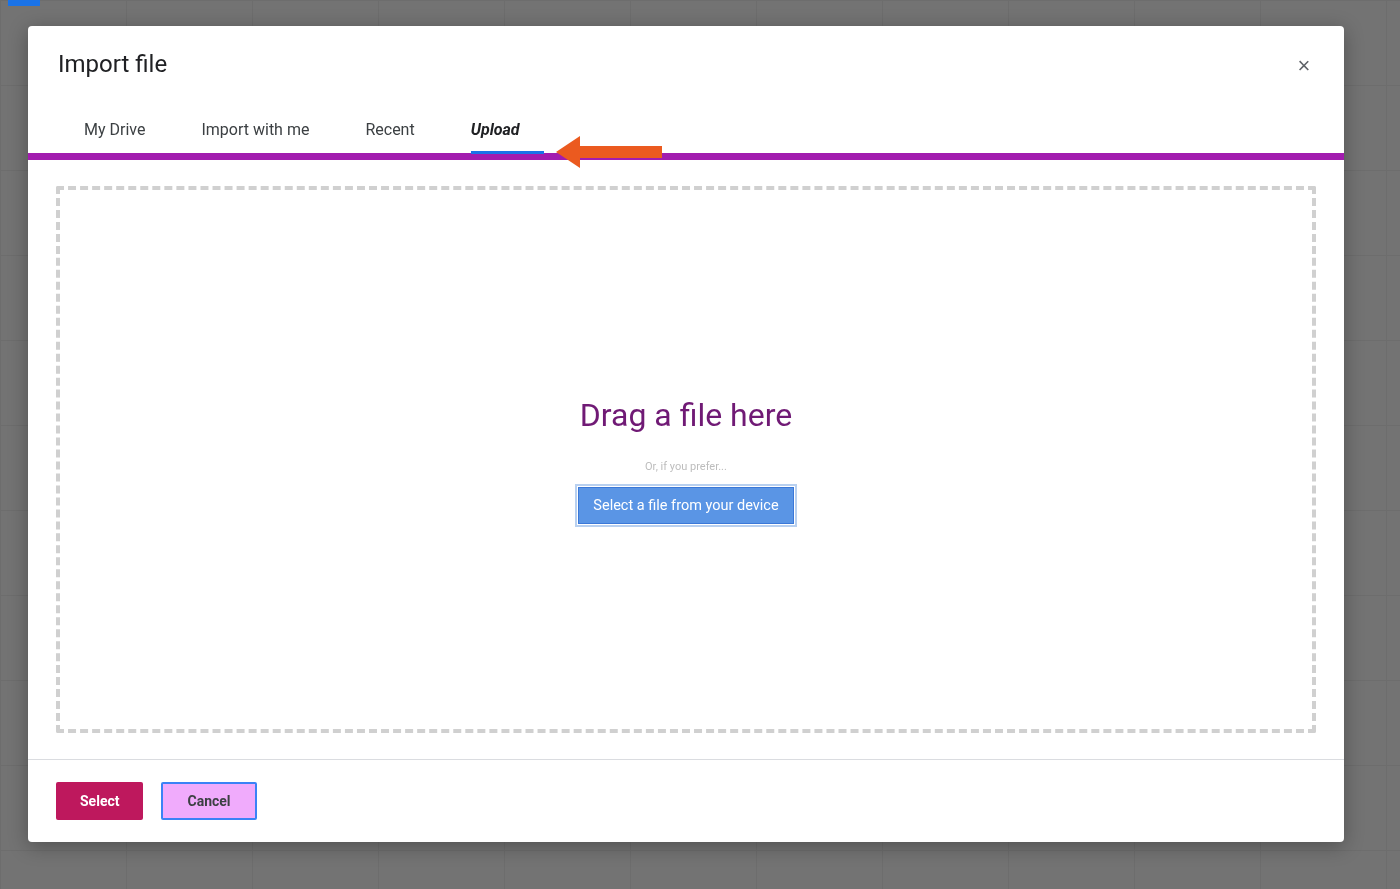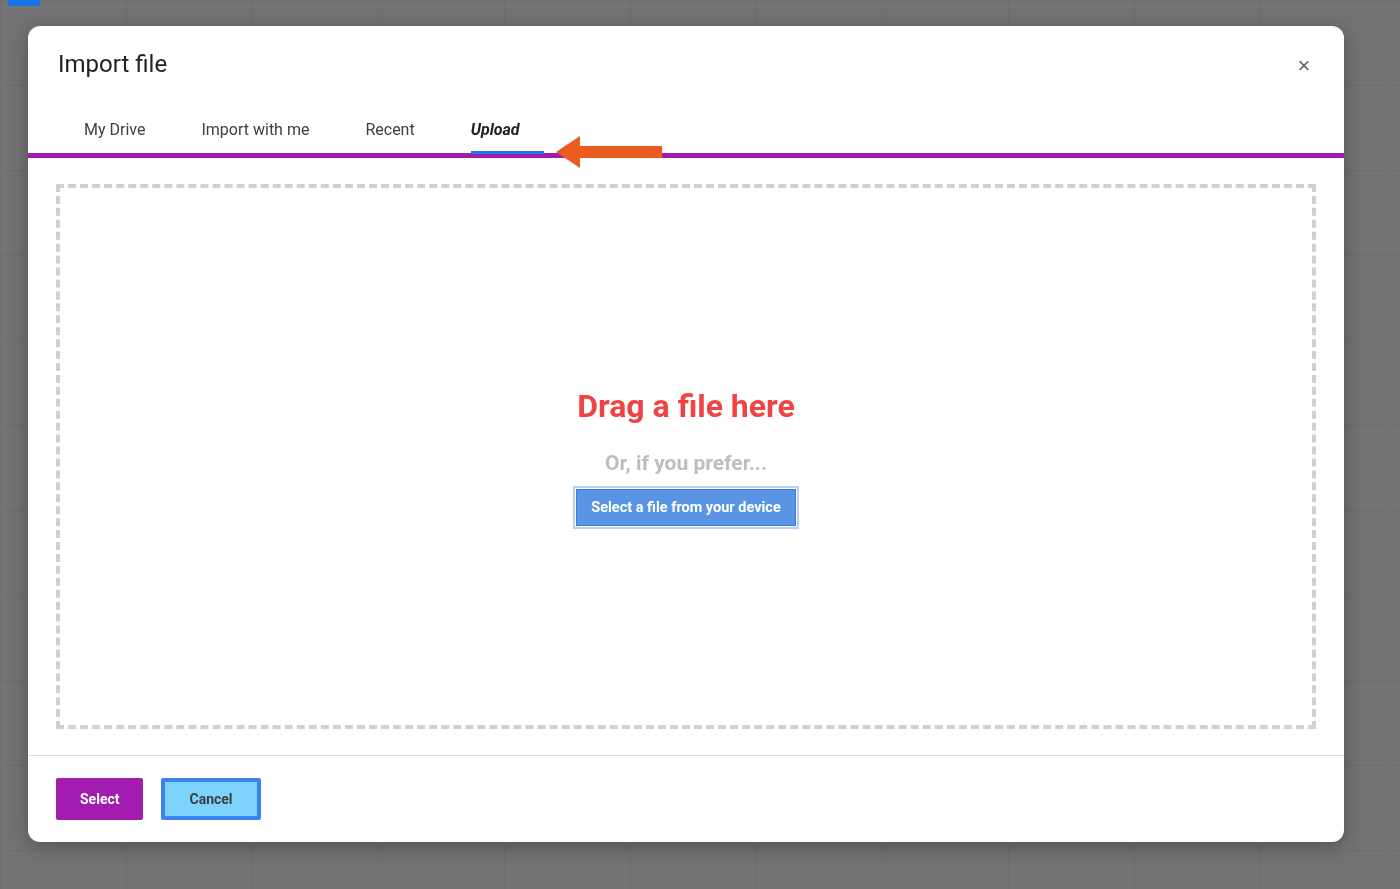--- a/index.html
+++ b/index.html
@@ -44,21 +44,21 @@
       height: 6px;
       background: #1a73e8;
     }
     .dialog {
       position: absolute;
       top: 26px;
       left: 28px;
       width: 1316px;
       height: 816px;
       background: #ffffff;
-      border-radius: 12px;
+      border-radius: 4px;
       box-shadow: 0 4px 20px rgba(0,0,0,0.3);
       display: flex;
       flex-direction: column;
     }
     .dialog-header {
       padding: 24px 30px 10px 30px;
       position: relative;
     }
     .dialog-title {
       font-size: 24px;
@@ -75,21 +75,21 @@
       color: #5f6368;
       font-size: 22px;
       line-height: 24px;
       text-align: center;
       background: transparent;
       border: none;
     }
     .tabs {
       display: flex;
       padding: 0 28px;
-      border-bottom: 5px solid #a21caf;
+      border-bottom: 7px solid #a21caf;
       gap: 0;
       margin-top: 20px;
     }
     .tab {
       padding: 12px 28px 14px 28px;
       font-size: 16px;
       color: #3c4043;
       cursor: pointer;
       position: relative;
       background: transparent;
@@ -129,65 +129,65 @@
       flex: 1;
       border: 4px dashed #d0d0d0;
       border-radius: 2px;
       display: flex;
       flex-direction: column;
       align-items: center;
       justify-content: center;
     }
     .drop-title {
       font-size: 32px;
-      color: #ef4444;
-      font-weight: 700;
+      color: #701a75;
+      font-weight: 400;
       margin-bottom: 26px;
     }
     .drop-subtitle {
-      font-size: 21px;
+      font-size: 11px;
       color: #bdbdbd;
-      font-weight: 700;
+      font-weight: 400;
       margin-bottom: 14px;
     }
     .select-file-btn {
       background: #5a95e5;
       color: #ffffff;
       border: 1px solid #3b78d8;
       outline: 2px solid #b8d0f0;
       outline-offset: 1px;
       padding: 9px 14px;
       font-size: 14.5px;
-      font-weight: 700;
+      font-weight: 400;
       cursor: pointer;
       font-family: inherit;
     }
     .dialog-footer {
       border-top: 1px solid #dadce0;
       padding: 22px 28px;
       display: flex;
       gap: 18px;
     }
     .footer-btn {
       padding: 9px 24px;
       font-size: 14px;
       font-weight: 700;
       cursor: pointer;
       border-radius: 2px;
       font-family: inherit;
     }
     .btn-select {
-      background: #a21caf;
+      background: #be185d;
       color: #ffffff;
       border: none;
     }
     .btn-cancel {
-      background: #7dd3fc;
+      background: #f0abfc;
       color: #3c4043;
-      border: 4px solid #3b82f6;
+      border: 2px solid #3b82f6;
     }
   </style>
 </head>
 <body>
 
 <div class="spreadsheet-bg">
   <div class="cell-highlight"></div>
 </div>
 
 <div class="dialog">

